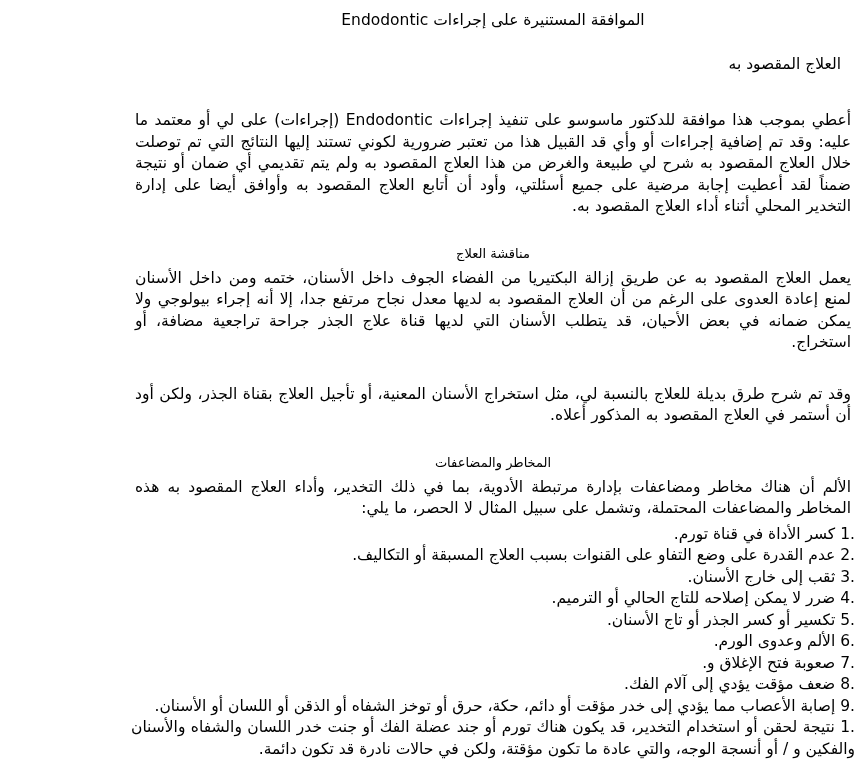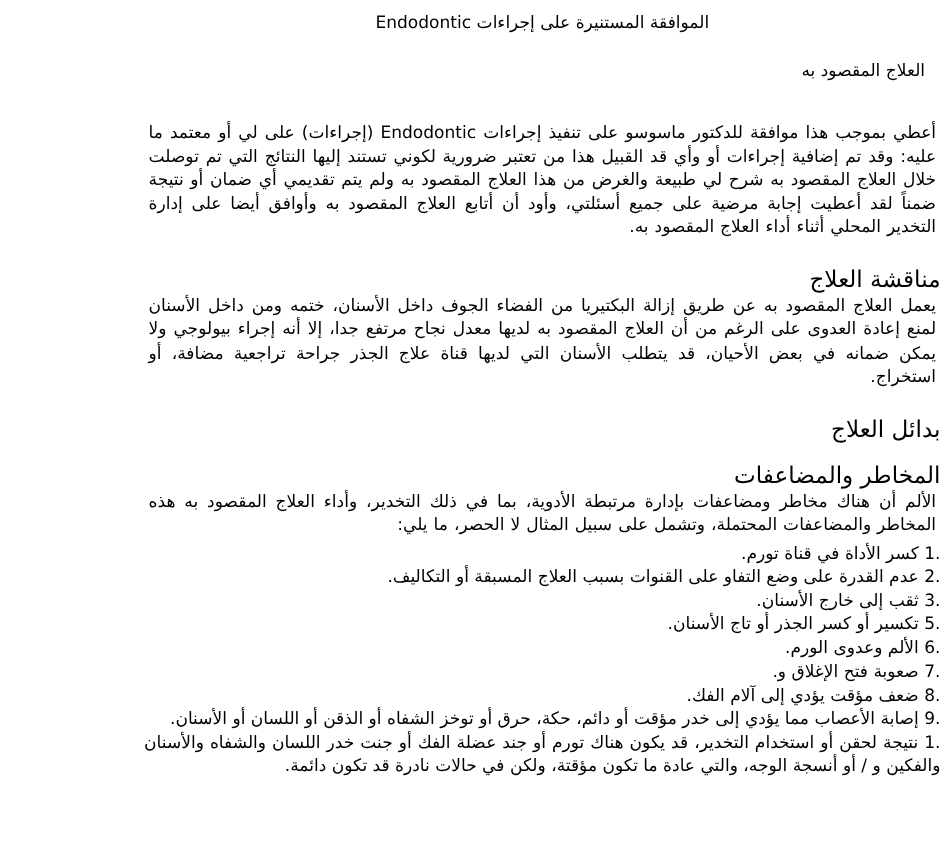--- a/index.html
+++ b/index.html
@@ -34,26 +34,26 @@
     line-height: 20px;
     margin: 2px 0 0 0;
     direction: rtl;
     unicode-bidi: plaintext;
     font-weight: normal;
     white-space: nowrap;
   }
 
   
   .section-heading {
-    font-size: 21px;
+    font-size: 13px;
     line-height: 20px;
     font-weight: normal;
     margin: 0;
     padding: 0;
-    text-align: right;
+    text-align: center;
     direction: rtl;
   }
 
   
   .body-par {
     font-size: 15.5px;
     line-height: 21.5px;
     text-align: justify;
     text-align-last: right;
     direction: rtl;
@@ -117,31 +117,32 @@
 
   <p class="body-par">أعطي بموجب هذا موافقة للدكتور ماسوسو على تنفيذ إجراءات Endodontic (إجراءات) على لي أو معتمد ما عليه: وقد تم إضافية إجراءات أو وأي قد القبيل هذا من تعتبر ضرورية لكوني تستند إليها النتائج التي تم توصلت خلال العلاج المقصود به شرح لي طبيعة والغرض من هذا العلاج المقصود به ولم يتم تقديمي أي ضمان أو نتيجة ضمناً لقد أعطيت إجابة مرضية على جميع أسئلتي، وأود أن أتابع العلاج المقصود به وأوافق أيضا على إدارة التخدير المحلي أثناء أداء العلاج المقصود به.</p>
 
   <div class="gap-lg"></div>
 
   <h2 class="section-heading">مناقشة العلاج</h2>
   <p class="body-par">يعمل العلاج المقصود به عن طريق إزالة البكتيريا من الفضاء الجوف داخل الأسنان، ختمه ومن داخل الأسنان لمنع إعادة العدوى على الرغم من أن العلاج المقصود به لديها معدل نجاح مرتفع جدا، إلا أنه إجراء بيولوجي ولا يمكن ضمانه في بعض الأحيان، قد يتطلب الأسنان التي لديها قناة علاج الجذر جراحة تراجعية مضافة، أو استخراج.</p>
 
   <div class="gap-lg"></div>
 
-  <h2 class="section-heading">بدائل العلاج</h2>
+  <p class="body-par">وقد تم شرح طرق بديلة للعلاج بالنسبة لي، مثل استخراج الأسنان المعنية، أو تأجيل العلاج بقناة الجذر، ولكن أود أن أستمر في العلاج المقصود به المذكور أعلاه.</p>
 
   <div class="gap-lg"></div>
 
   <h2 class="section-heading">المخاطر والمضاعفات</h2>
   <p class="body-par">الألم أن هناك مخاطر ومضاعفات بإدارة مرتبطة الأدوية، بما في ذلك التخدير، وأداء العلاج المقصود به هذه المخاطر والمضاعفات المحتملة، وتشمل على سبيل المثال لا الحصر، ما يلي:</p>
 
   <ol class="risk-list" id="risk-list">
       <li><span class="risk-num">1.</span>&nbsp;<span class="risk-text">كسر الأداة في قناة تورم.</span></li>
       <li><span class="risk-num">2.</span>&nbsp;<span class="risk-text">عدم القدرة على وضع التفاو على القنوات بسبب العلاج المسبقة أو التكاليف.</span></li>
       <li><span class="risk-num">3.</span>&nbsp;<span class="risk-text">ثقب إلى خارج الأسنان.</span></li>
+      <li><span class="risk-num">4.</span>&nbsp;<span class="risk-text">ضرر لا يمكن إصلاحه للتاج الحالي أو الترميم.</span></li>
       <li><span class="risk-num">5.</span>&nbsp;<span class="risk-text">تكسير أو كسر الجذر أو تاج الأسنان.</span></li>
       <li><span class="risk-num">6.</span>&nbsp;<span class="risk-text">الألم وعدوى الورم.</span></li>
       <li><span class="risk-num">7.</span>&nbsp;<span class="risk-text">صعوبة فتح الإغلاق و.</span></li>
       <li><span class="risk-num">8.</span>&nbsp;<span class="risk-text">ضعف مؤقت يؤدي إلى آلام الفك.</span></li>
       <li><span class="risk-num">9.</span>&nbsp;<span class="risk-text">إصابة الأعصاب مما يؤدي إلى خدر مؤقت أو دائم، حكة، حرق أو توخز الشفاه أو الذقن أو اللسان أو الأسنان.</span></li>
       <li><span class="risk-num">1.</span>&nbsp;<span class="risk-text">نتيجة لحقن أو استخدام التخدير، قد يكون هناك تورم أو جند عضلة الفك أو جنت خدر اللسان والشفاه والأسنان والفكين و / أو أنسجة الوجه، والتي عادة ما تكون مؤقتة، ولكن في حالات نادرة قد تكون دائمة.</span></li>
     </ol>
 
 </div>
 

